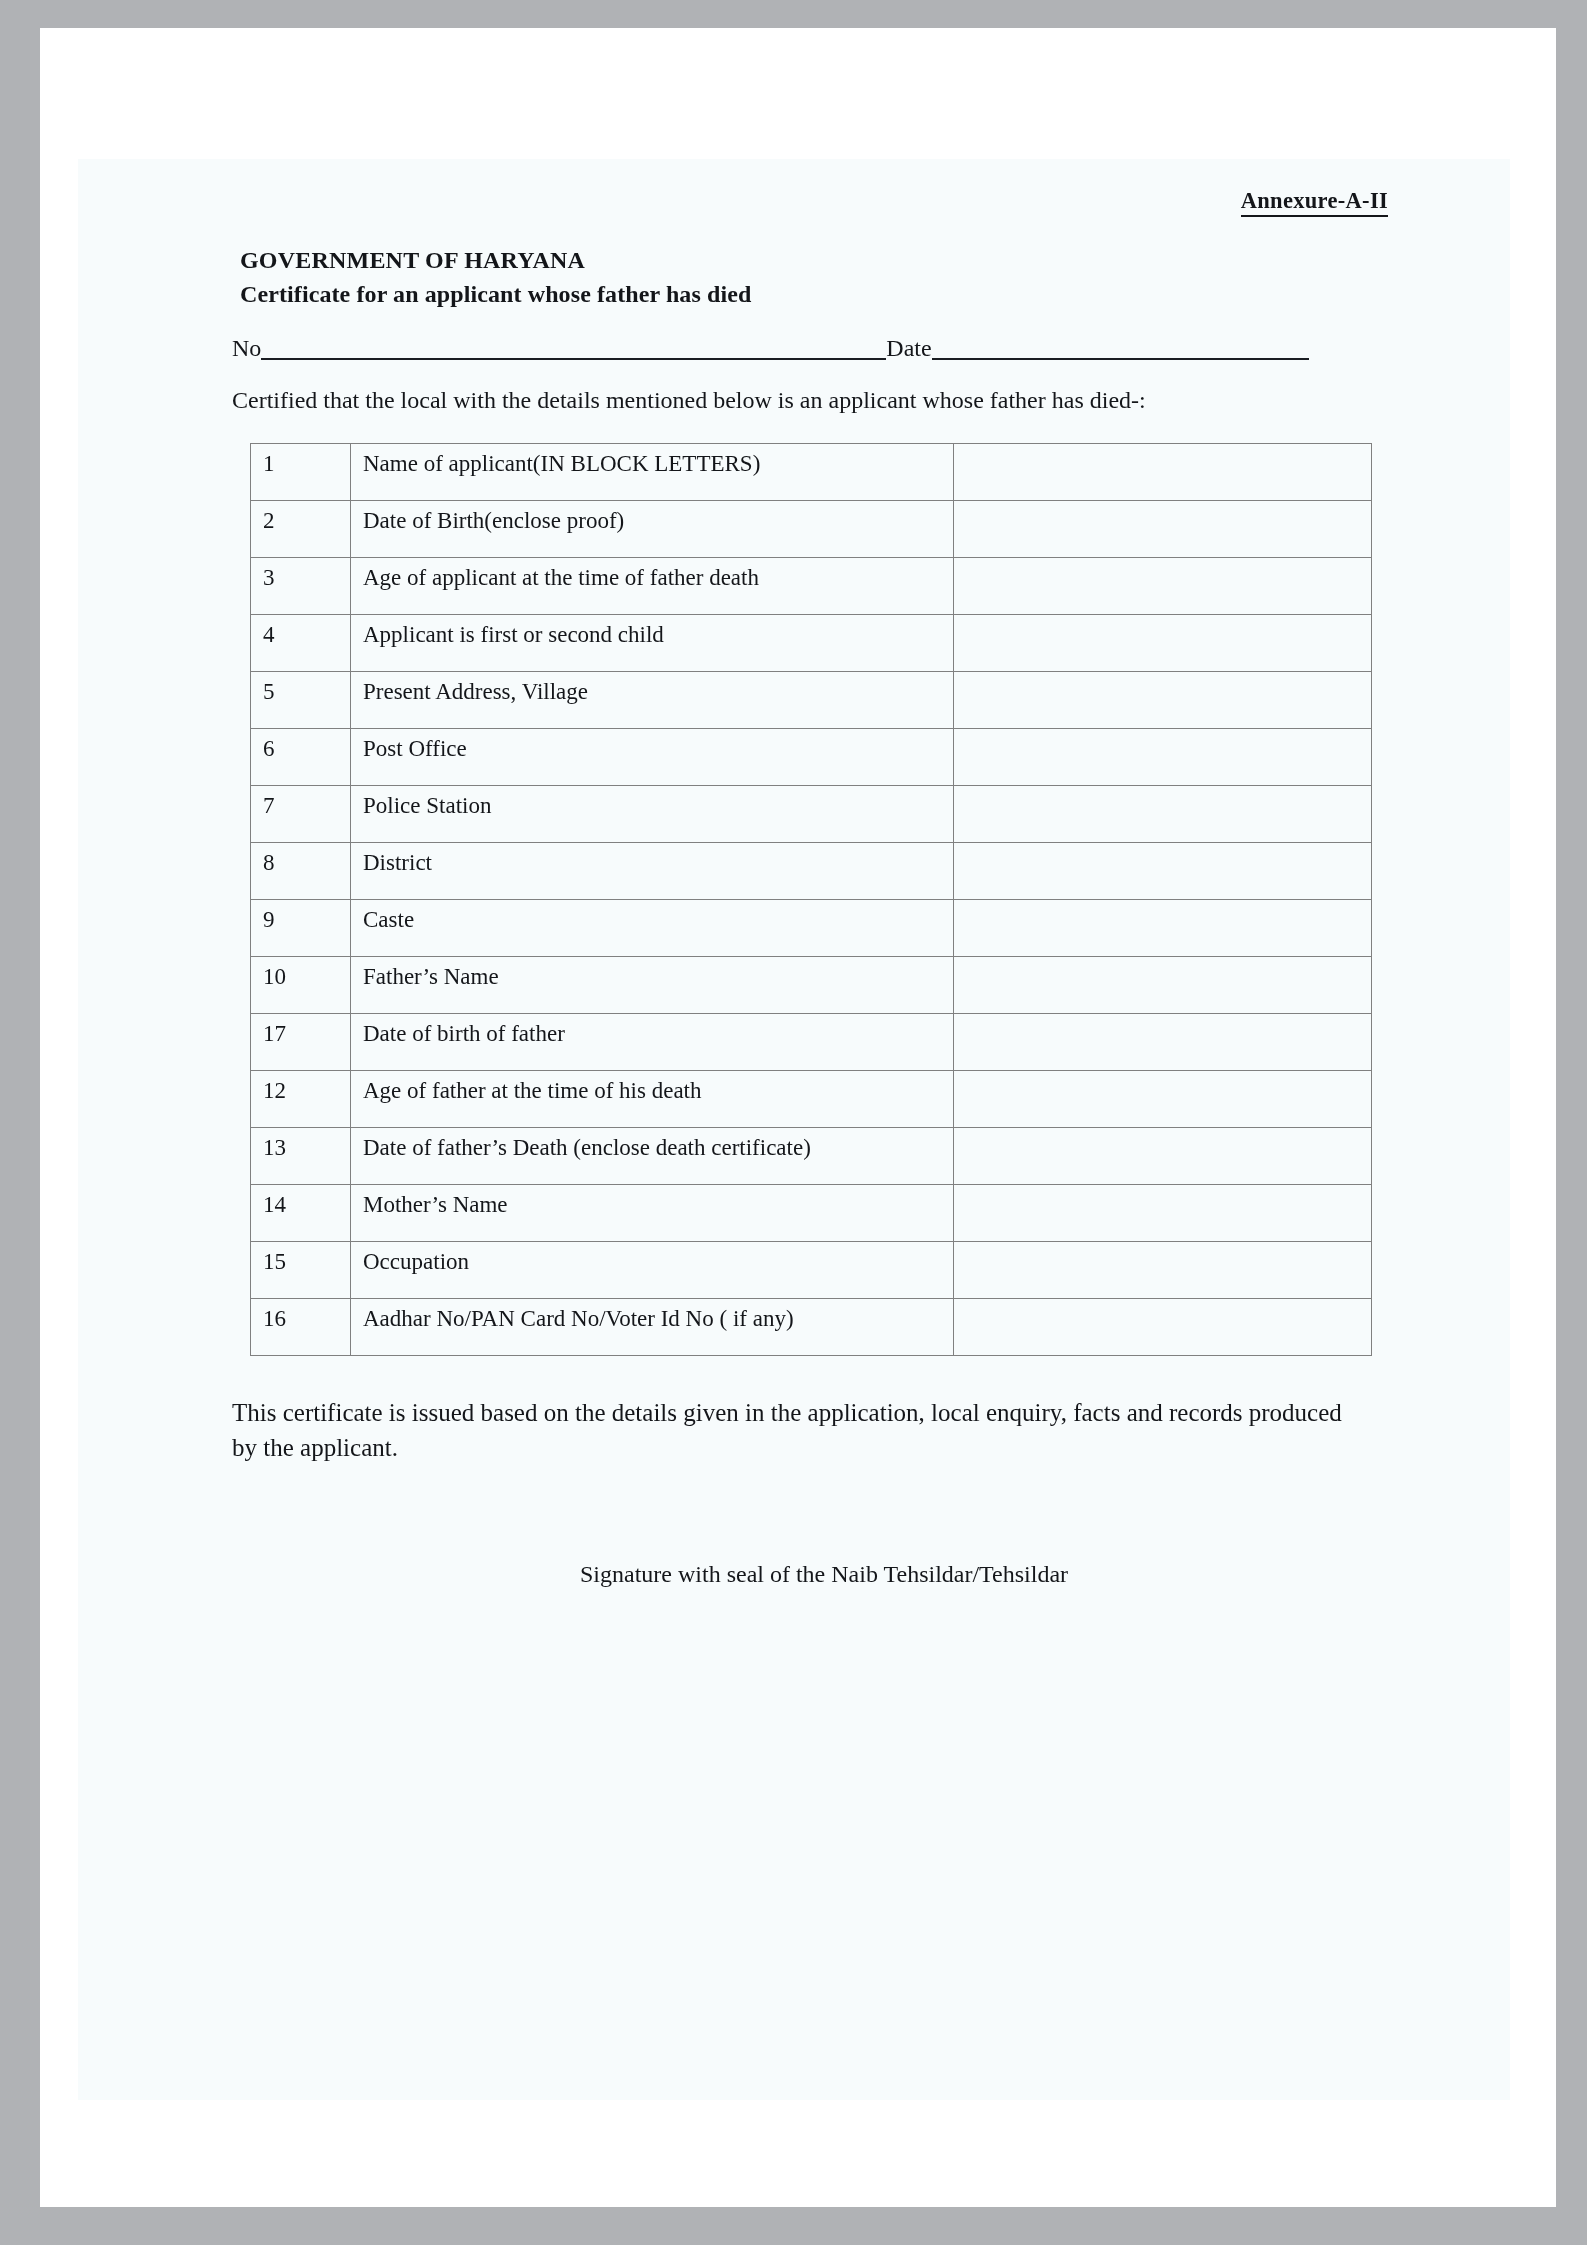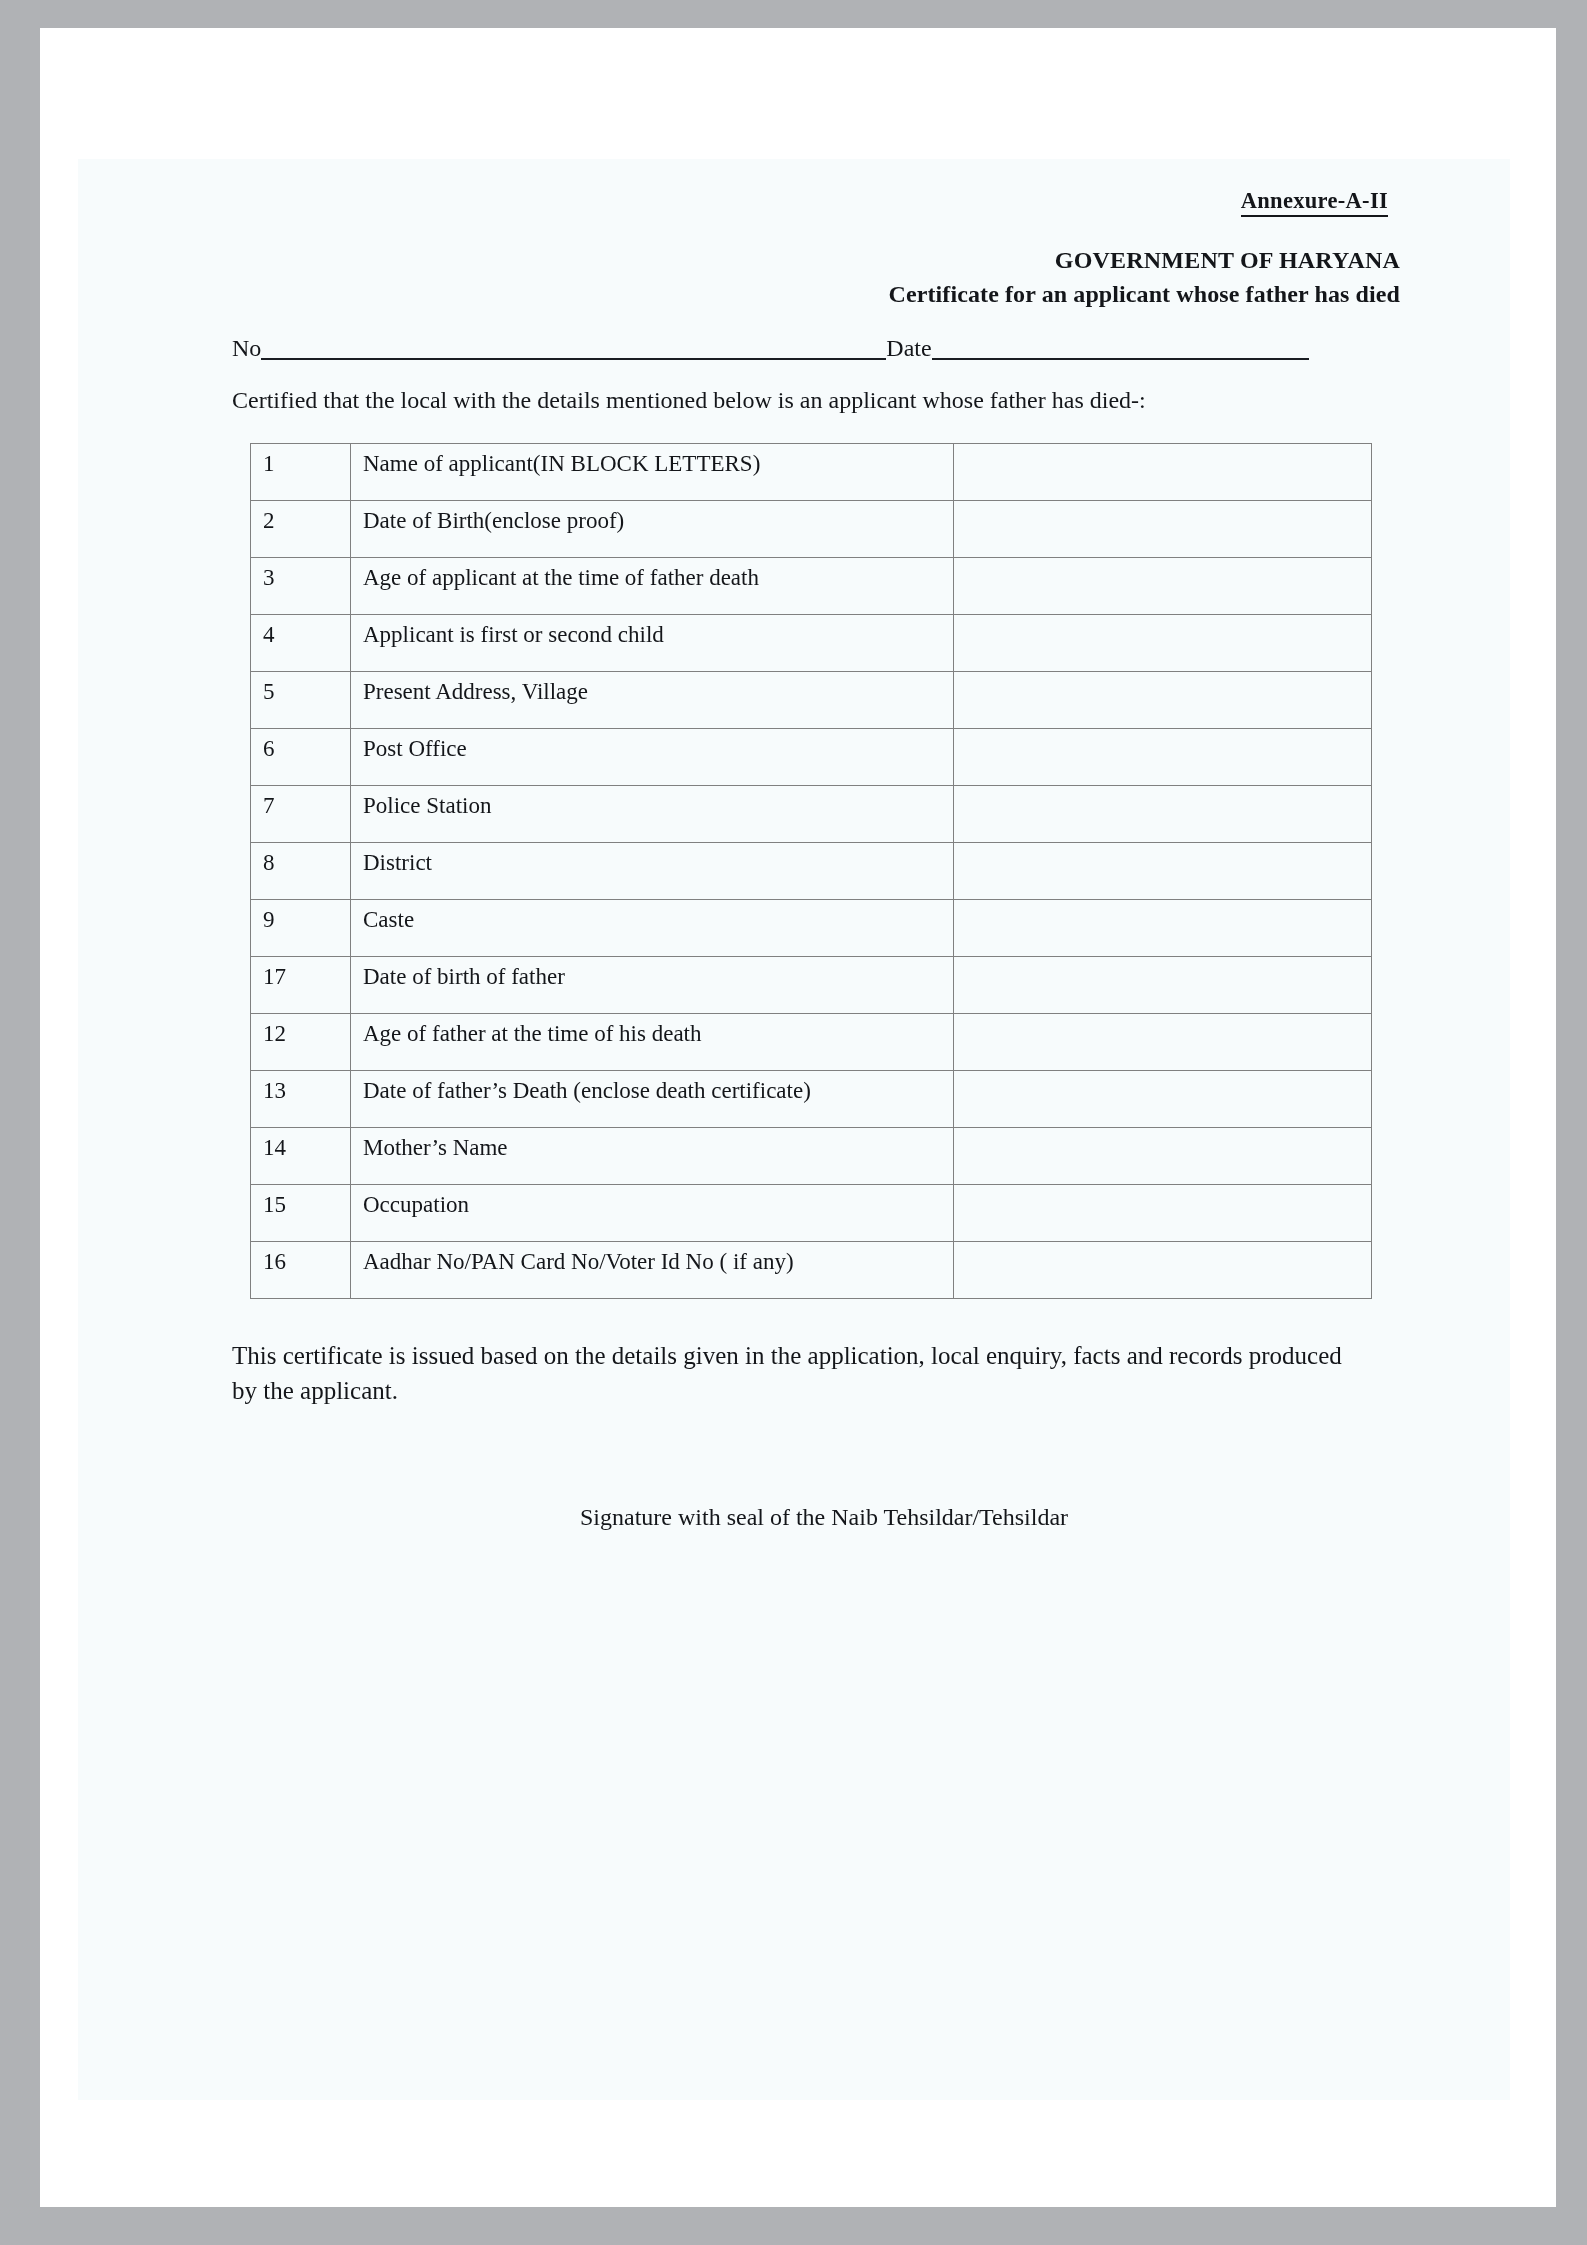--- a/index.html
+++ b/index.html
@@ -53,21 +53,21 @@
   .annexure {
     font-weight: bold;
     font-size: 22.5px;
     letter-spacing: 0.3px;
     border-bottom: 2.2px solid #14161a;
     padding-bottom: 1px;
     display: inline-block;
   }
 
   .head-block {
-    text-align: right;
+    text-align: left;
     padding-right: 10px;
     margin-top: 28px;
   }
   .gov-title {
     font-weight: bold;
     font-size: 24px;
     letter-spacing: 0.2px;
     line-height: 1.32;
   }
   .cert-title {
@@ -205,20 +205,25 @@
           <td class="col-num">8</td>
           <td class="col-label">District</td>
           <td class="col-blank"></td>
         </tr>
         <tr>
           <td class="col-num">9</td>
           <td class="col-label">Caste</td>
           <td class="col-blank"></td>
         </tr>
         <tr>
+          <td class="col-num">10</td>
+          <td class="col-label">Father’s Name</td>
+          <td class="col-blank"></td>
+        </tr>
+        <tr>
           <td class="col-num">17</td>
           <td class="col-label">Date of birth of father</td>
           <td class="col-blank"></td>
         </tr>
         <tr>
           <td class="col-num">12</td>
           <td class="col-label">Age of father at the time of his death</td>
           <td class="col-blank"></td>
         </tr>
         <tr>

